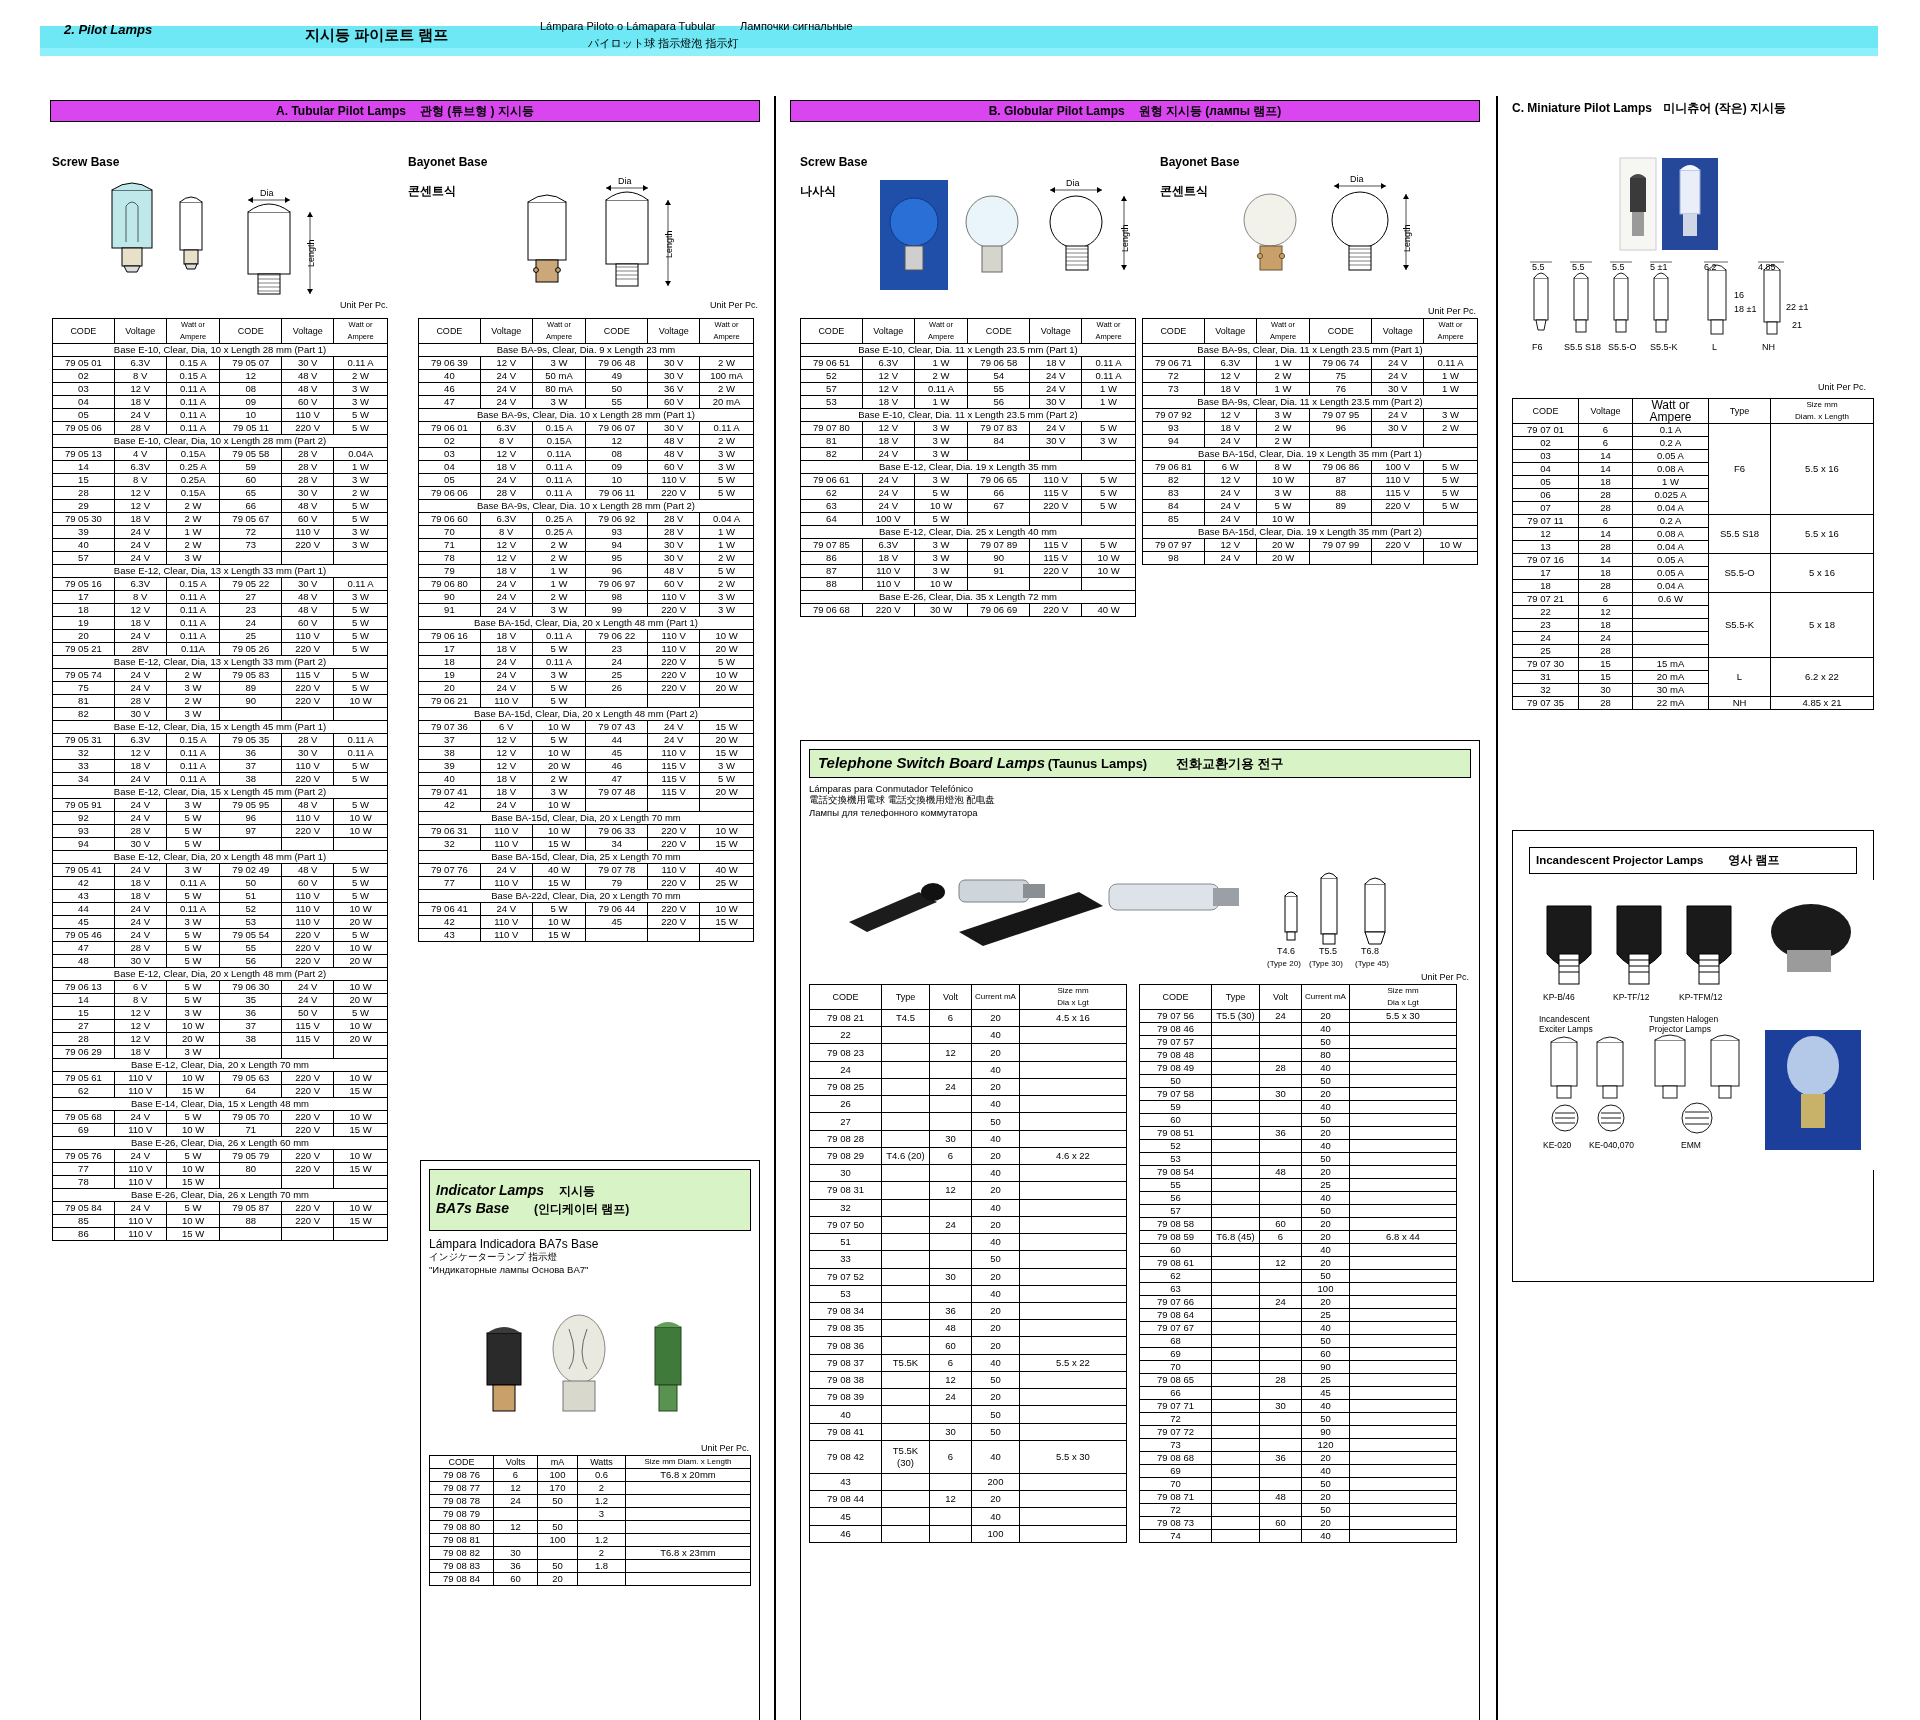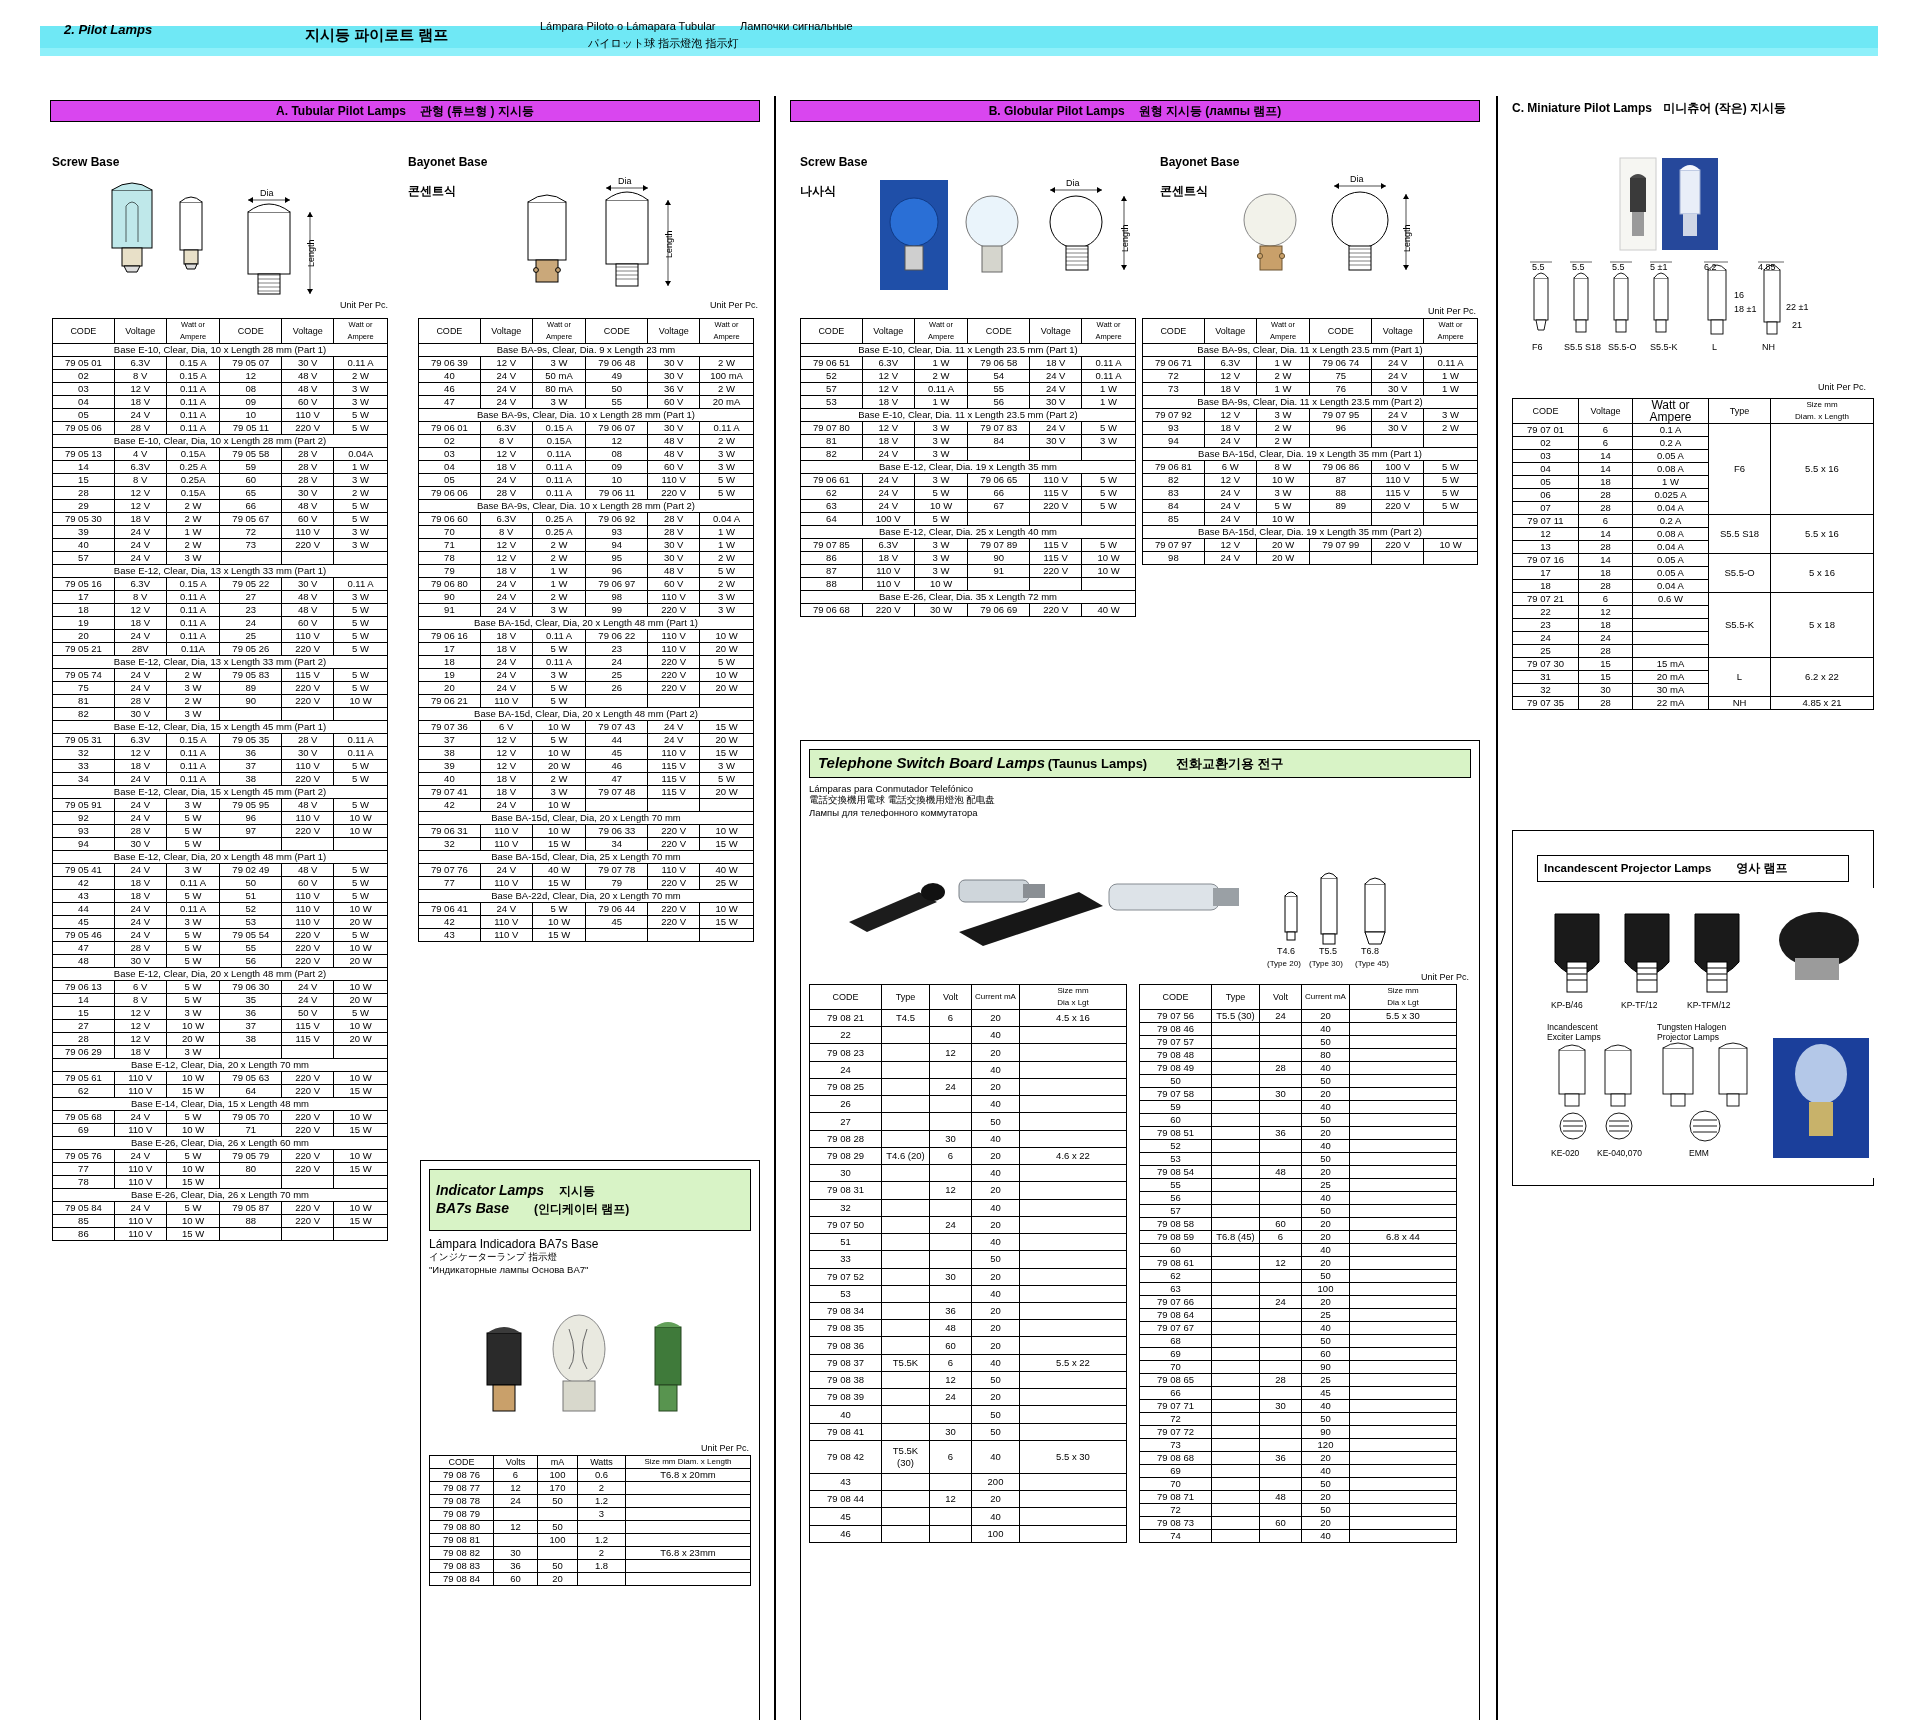--- a/index.html
+++ b/index.html
@@ -2205,21 +2205,21 @@
           <td class="code">79 07 35</td>
           <td>28</td>
           <td>22    mA</td>
           <td rowspan="1">NH</td>
           <td rowspan="1">4.85 x 21</td>
         </tr>
       </tbody>
   </table>
 </div>
 
-<div class="panel boxed" style="left:1512px; top:830px; width:362px; height:356px; padding:24px;">
+<div class="panel boxed" style="left:1512px; top:830px; width:362px; height:452px; padding:16px;">
   <div style="border:1px solid #000; padding:4px 6px;">
     <span style="font-weight:bold; font-size:11.5px;">Incandescent Projector Lamps</span>
     <span style="font-weight:bold; font-size:12px; margin-left:22px;">영사 램프</span>
   </div>
   <div style="margin-top:6px;">
     <svg width="348" height="290" viewBox="0 0 348 290">
       <rect x="0" y="0" width="348" height="290" fill="#fff"></rect>
 
       <g stroke="#000" fill="#fff" stroke-width="1">
         <path d="M18 26 h44 v48 q-22 26 -44 0 z" fill="#1a1a1a"></path>

